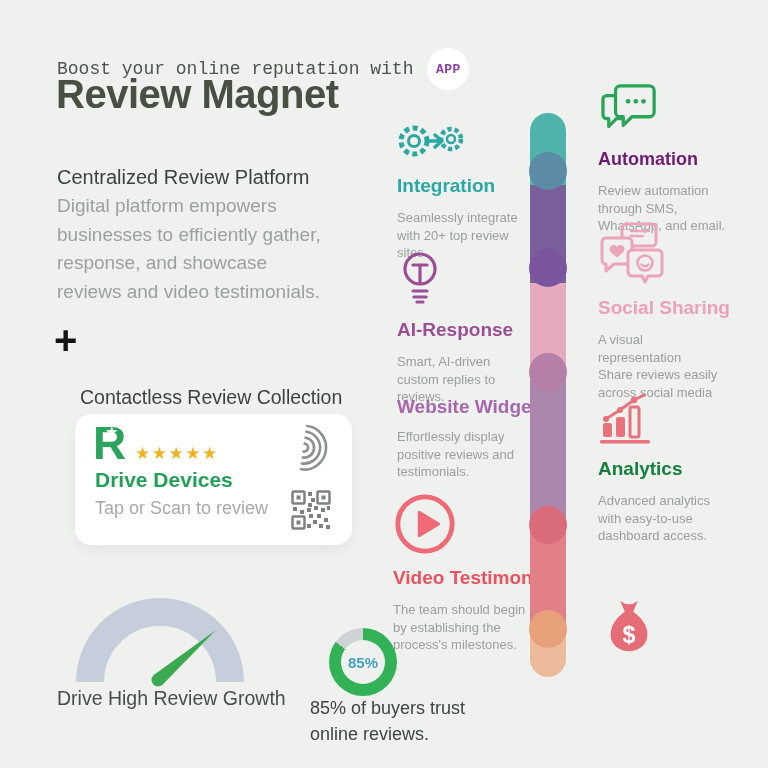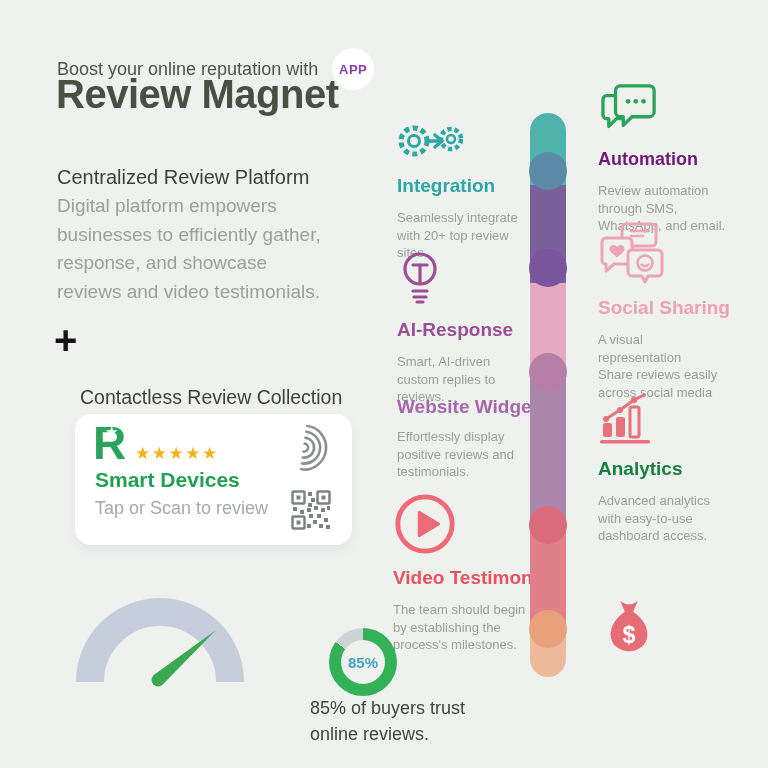--- a/index.html
+++ b/index.html
@@ -1,20 +1,20 @@
 <!DOCTYPE html>
 <html><head>
 <meta charset="utf-8">
 <style>
   html,body{margin:0;padding:0;}
   body{font-family:"Liberation Sans", sans-serif;}
   .page{position:relative;width:768px;height:768px;background:#eff1ef;overflow:hidden;}
 
   
-  .tagline-row{position:absolute;left:57px;top:48px;display:flex;align-items:center;gap:14px;}
+  .tagline-row{position:absolute;left:57px;top:48px;display:flex;align-items:center;gap:14px;font-family:Liberation Mono, monospace;}
   .tagline{font-size:18px;color:#4c544c;}
   .app-badge{width:42px;height:42px;border-radius:50%;background:#ffffff;display:flex;align-items:center;justify-content:center;
              font-size:13px;font-weight:bold;color:#8a3fae;letter-spacing:.5px;}
   .page-title{position:absolute;left:56px;top:72px;font-size:40px;font-weight:800;color:#475043;letter-spacing:-0.5px;}
 
   
   .intro-heading{position:absolute;left:57px;top:166px;font-size:20px;font-weight:500;color:#3a423d;}
   .intro-body{position:absolute;left:57px;top:192px;font-size:19px;line-height:1.5;color:#9ba19d;white-space:pre-line;}
   .plus-sign{position:absolute;left:54px;top:318px;font-size:40px;font-weight:900;color:#151515;}
 
@@ -82,21 +82,21 @@
     </div>
     <div class="star-rating">★★★★★</div>
     <svg class="nfc" width="30" height="46" viewBox="0 0 30 46">
       <g fill="none" stroke="#8b908e" stroke-width="2.6" stroke-linecap="round">
         <path d="M5,19 a4,4 0 0 1 0,8"></path>
         <path d="M5,13 a10,10 0 0 1 0,20"></path>
         <path d="M5,7 a16,16 0 0 1 0,32"></path>
         <path d="M5,1 a22,22 0 0 1 0,44"></path>
       </g>
     </svg>
-    <div class="card-brand-title">Smart Devices</div>
+    <div class="card-brand-title">Drive Devices</div>
     <div class="card-caption">Tap or Scan to review</div>
     <svg class="qr" width="40" height="40" viewBox="0 0 40 40">
       <g stroke="#7d8280" stroke-width="2.5" fill="none">
         <rect x="1.5" y="1.5" width="12" height="12" rx="1"></rect>
         <rect x="26.5" y="1.5" width="12" height="12" rx="1"></rect>
         <rect x="1.5" y="26.5" width="12" height="12" rx="1"></rect>
       </g>
       <g fill="#7d8280">
         <rect x="5.5" y="5.5" width="4" height="4"></rect>
           <rect x="30.5" y="5.5" width="4" height="4"></rect>
@@ -250,20 +250,21 @@
       <path d="M25,14 h8 c10,7 15,15 15,24 0,11 -10,17 -19,17 -9,0 -19,-6 -19,-17 0,-9 5,-17 15,-24 z" fill="#e66d78"></path>
       <text x="29" y="46" font-size="24" font-weight="bold" fill="#ffffff" text-anchor="middle" font-family="Liberation Sans, sans-serif">$</text>
     </svg>
   </div>
 
   <svg class="gauge" width="176" height="96" viewBox="0 0 176 96">
     <path d="M18,90 A70,70 0 0 1 158,90" fill="none" stroke="#c7cedb" stroke-width="28"></path>
     <polygon points="81.8,83.1 90.2,92.9 144,38" fill="#3aa94f"></polygon>
     <circle cx="86" cy="88" r="6.5" fill="#3aa94f"></circle>
   </svg>
+  <div class="gauge-label">Drive High Review Growth</div>
 
   <div class="donut">
     <div class="donut-ring" style="position: absolute; inset: 0px; border-radius: 50%; background: conic-gradient(rgb(50, 177, 87) 0deg, rgb(50, 177, 87) 306deg, rgb(206, 211, 214) 306deg, rgb(206, 211, 214) 360deg);"></div>
     <div class="donut-hole" style="position:relative;">85%</div>
   </div>
   <div class="donut-caption">85% of buyers trust
 online reviews.</div>
 
 </div>
 

